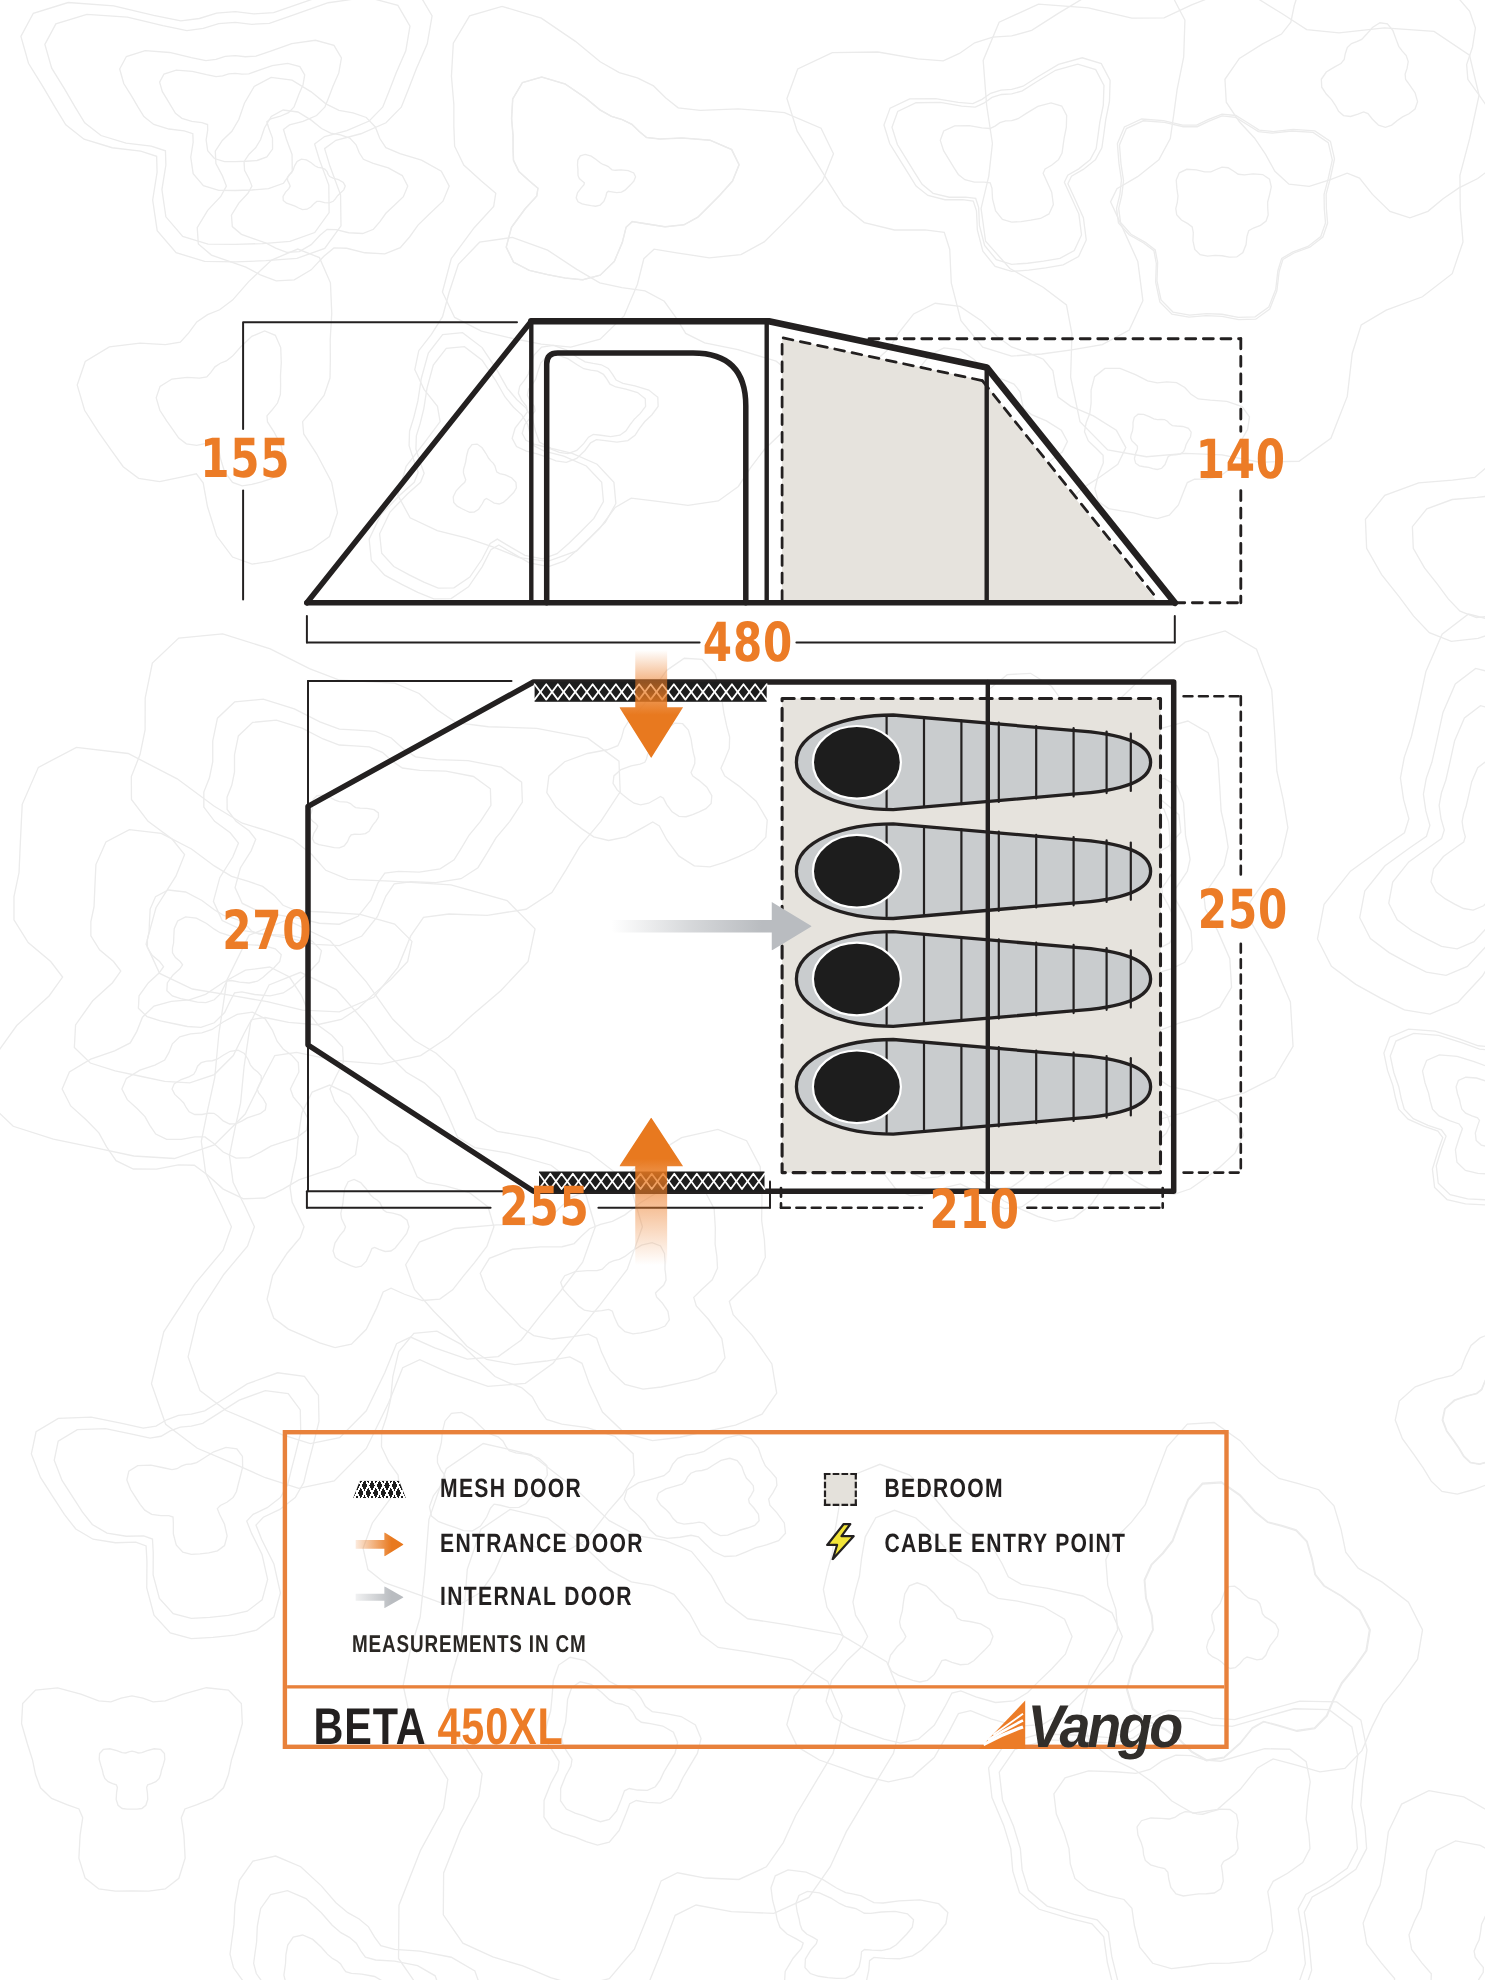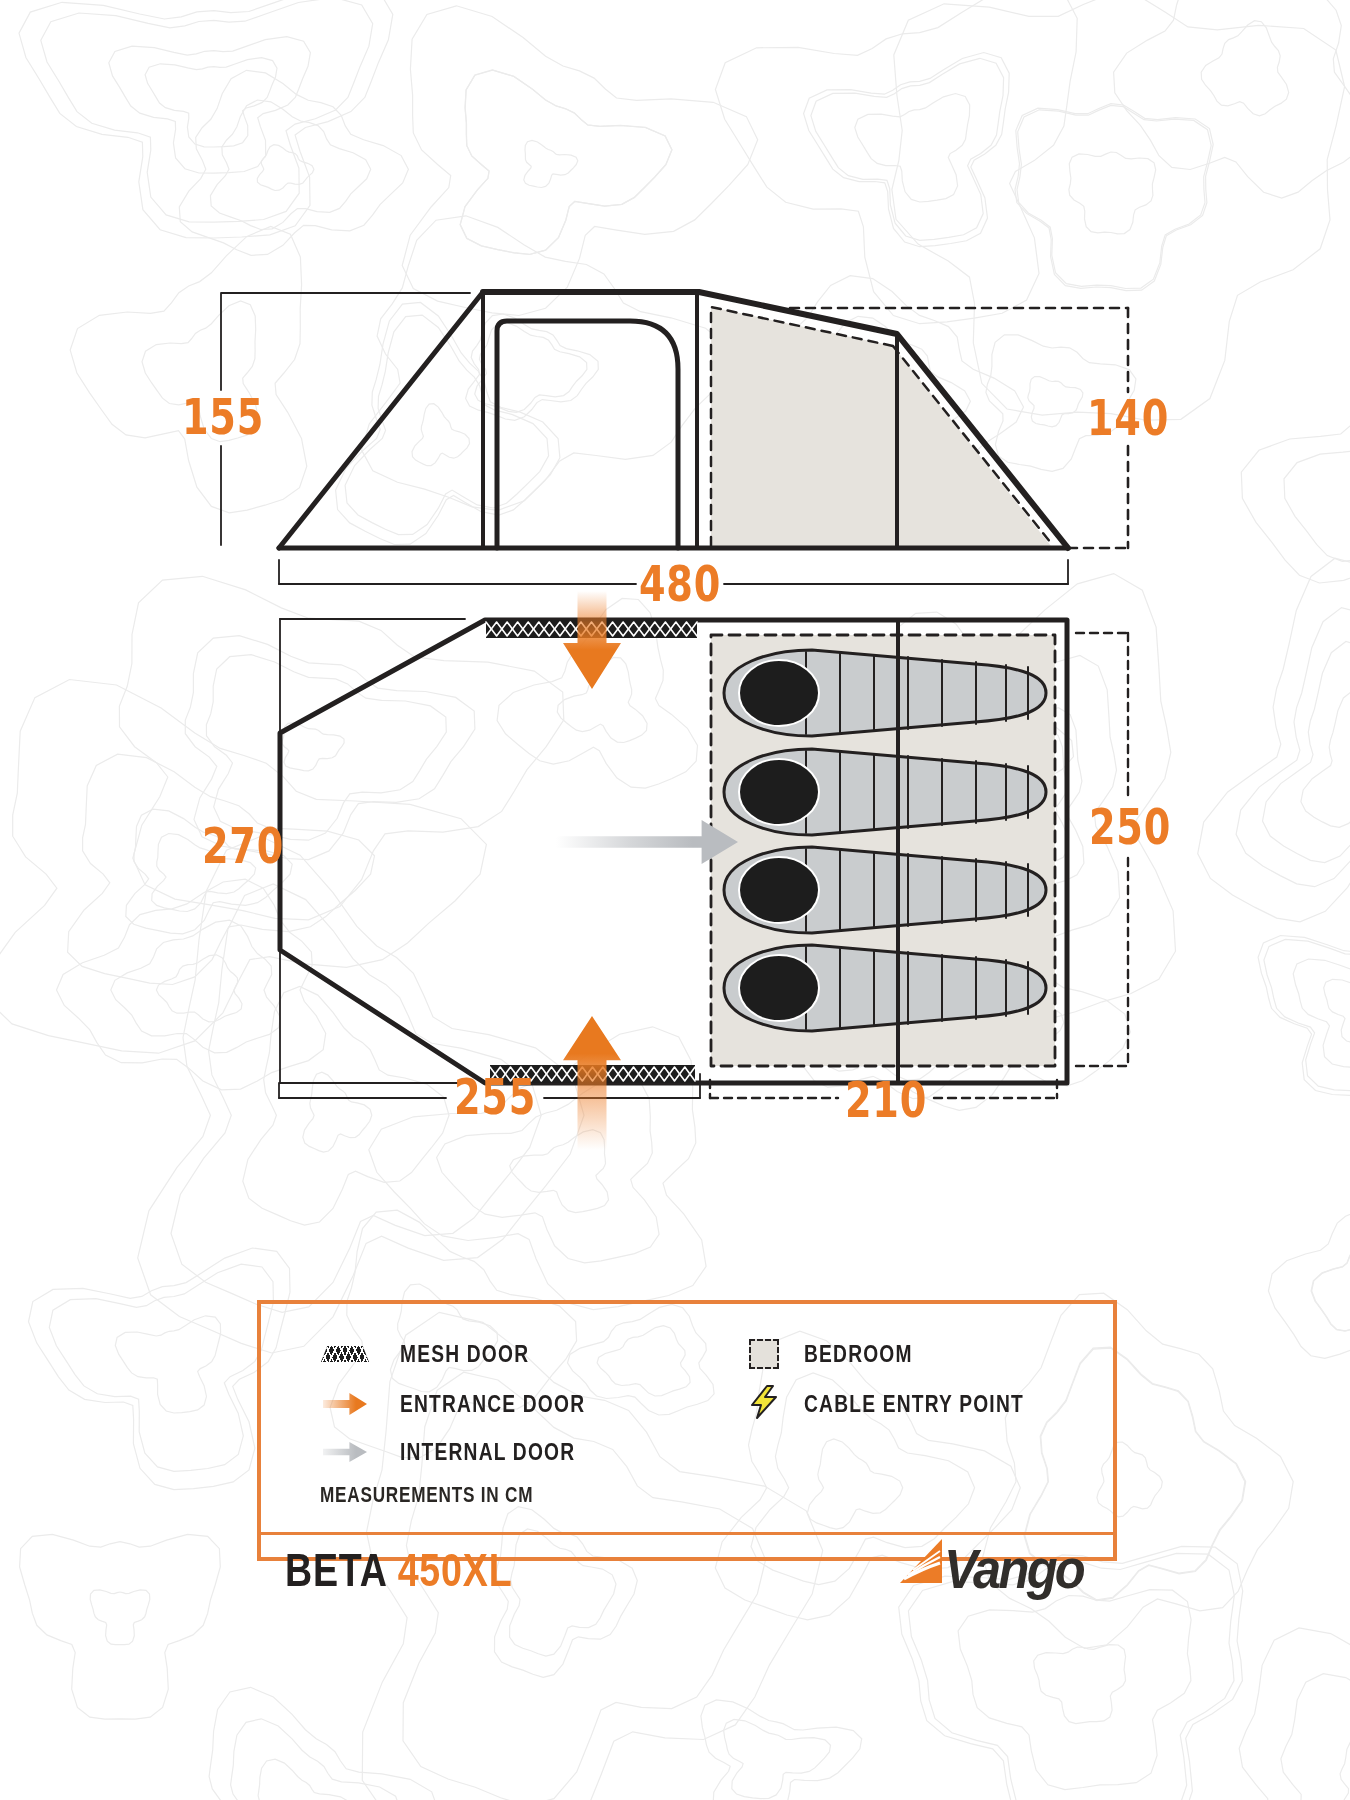--- a/index.html
+++ b/index.html
@@ -13,21 +13,21 @@
   #arrow-entrance-top{left:563px;top:591px;width:58px;height:98px;
      background:linear-gradient(to bottom,rgba(236,124,39,0) 0%,rgba(236,124,39,.55) 28%,#E8791F 60%);
      clip-path:polygon(25% 0,75% 0,75% 53%,100% 53%,50% 100%,0 53%,25% 53%);}
   #arrow-entrance-bottom{left:563px;top:1016px;width:58px;height:134px;
      background:linear-gradient(to top,rgba(236,124,39,0) 0%,rgba(236,124,39,.55) 45%,#E8791F 72%);
      clip-path:polygon(50% 0,100% 33%,75% 33%,75% 100%,25% 100%,25% 33%,0 33%);}
   #arrow-internal{left:556px;top:820px;width:182px;height:44px;
      background:linear-gradient(to right,rgba(186,189,193,0) 0%,rgba(186,189,193,.6) 40%,#B9BCC0 75%);
      clip-path:polygon(0 37%,80% 37%,80% 0,100% 50%,80% 100%,80% 63%,0 63%);}
   
-  #legend-box{position:absolute;left:257px;top:1300px;width:860px;height:261px;
+  #legend-box{position:absolute;left:257px;top:1300px;width:860px;height:290px;
       border:4px solid #E8813B;box-sizing:border-box;}
   .leg-icon-cell{position:absolute;transform:translate(-50%,-50%);}
   .leg-label{position:absolute;transform:translateY(-50%) scaleX(.8);transform-origin:left center;
       font:800 24px "Liberation Sans",sans-serif;letter-spacing:1.5px;color:#232020;white-space:nowrap;}
   .leg-note{position:absolute;transform:translateY(-50%) scaleX(.78);transform-origin:left center;
       font:700 22px "Liberation Sans",sans-serif;letter-spacing:1px;color:#2A2724;white-space:nowrap;}
   .icon-mesh{width:48px;height:16px;background-color:#1D1D1D;
       clip-path:polygon(13% 0,87% 0,100% 100%,0 100%);
       background-image:repeating-linear-gradient(64deg,transparent 0 4.6px,#fff 4.6px 6.1px),
                        repeating-linear-gradient(-64deg,transparent 0 4.6px,#fff 4.6px 6.1px);}
@@ -36,22 +36,22 @@
       clip-path:polygon(0 32%,60% 32%,60% 0,100% 50%,60% 100%,60% 68%,0 68%);}
   .icon-arrow-gray{width:44px;height:20px;
       background:linear-gradient(to right,rgba(186,189,193,.2),#B9BCC0 75%);
       clip-path:polygon(0 34%,60% 34%,60% 0,100% 50%,60% 100%,60% 66%,0 66%);}
   .icon-bedroom{width:30px;height:30px;box-sizing:border-box;background:#E4E1DB;border:2.5px dashed #232020;}
   #legend-divider{position:absolute;left:0;top:228px;width:100%;height:3px;background:#E8813B;}
   #footer-title{position:absolute;left:24px;top:265px;transform:translateY(-50%) scaleX(.8);
       transform-origin:left center;font:800 47px "Liberation Sans",sans-serif;
       letter-spacing:1px;color:#232020;white-space:nowrap;}
   #footer-title .variant{color:#EC7C27;}
-  #brand-logo{position:absolute;right:18px;top:265px;transform:translateY(-50%);
-      display:flex;align-items:flex-start;}
+  #brand-logo{position:absolute;right:28px;top:265px;transform:translateY(-50%);
+      display:flex;align-items:center;}
   #brand-logo .word{font:800 55px "Liberation Sans",sans-serif;font-style:italic;
       letter-spacing:-3px;color:#312E2B;margin-left:-6px;transform:scaleX(.92);transform-origin:left center;}
 </style>
 </head>
 <body>
 
 <div id="canvas">
 
   <svg id="topo" width="1350" height="1800">
       <path d="M267.2 97.4L262.3 102.4L254.2 105.9L246.2 108.0L242.6 110.7L244.3 116.4L247.7 125.5L247.8 135.5L242.6 142.7L233.7 145.9L223.7 146.6L213.9 147.0L204.1 146.9L194.9 144.1L188.8 137.0L187.4 127.2L188.8 118.3L188.7 113.2L183.6 111.4L174.4 110.4L165.4 107.6L159.5 103.0L156.1 97.4L152.3 91.0L147.6 83.3L145.1 74.7L149.1 67.3L160.3 63.8L174.9 64.9L187.7 67.9L196.4 69.7L202.4 68.9L207.9 67.2L213.9 66.7L219.9 67.4L226.2 67.1L235.0 64.0L247.5 59.6L261.6 57.6L272.6 60.6L277.0 68.1L275.5 77.0L272.0 85.0L269.5 91.6L267.2 97.4Z" fill="none" stroke="#EBEBEB" stroke-width="1.2"></path>

